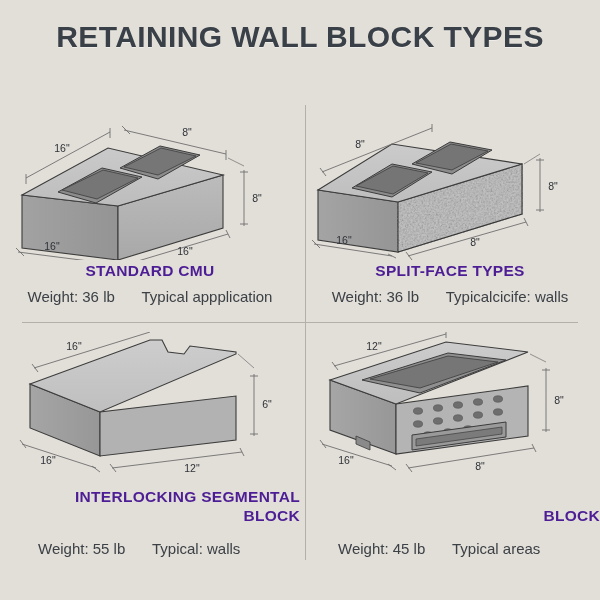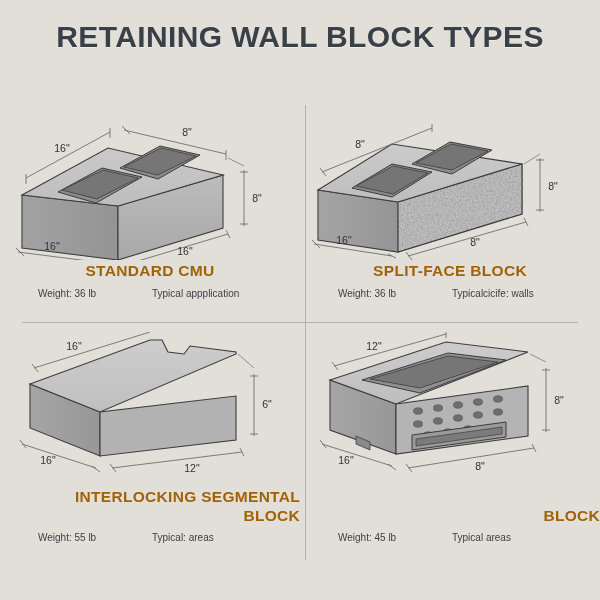--- a/index.html
+++ b/index.html
@@ -37,30 +37,30 @@
   #q4{left:300px;top:332px;}
 
   .art{position:absolute;left:0;top:0;width:300px;height:160px;}
   .art svg{display:block;}
 
   .caption{
     position:absolute;left:0;width:300px;text-align:center;
   }
   .cap-title{
     top:162px;font-size:15.5px;font-weight:bold;letter-spacing:.3px;
-    color:#a16207;line-height:1.2;
+    color:#4c1d95;line-height:1.2;
   }
   .cap-title.two-line{top:156px;text-align:right;}
   .specs{
     position:absolute;left:0;width:300px;
     display:flex;justify-content:center;gap:26px;
-    font-size:10px;color:#3c4146;
+    font-size:15px;color:#3c4146;
   }
   .specs.one{top:188px;}
-  .specs.two{top:200px;}
+  .specs.two{top:208px;}
   .spec-weight{min-width:88px;text-align:left;}
   .spec-use{min-width:110px;text-align:left;}
 
   
 </style>
 </head>
 <body>
 
 <div class="page">
 
@@ -198,21 +198,21 @@
           <path d="M224,64 L240,54" stroke-width=".7"></path>
         </g>
         <g fill="#2f3338" font-family="Liberation Sans, sans-serif" font-size="10.5">
           <text x="60" y="48" text-anchor="middle">8"</text>
           <text x="253" y="90" text-anchor="middle">8"</text>
           <text x="44" y="144" text-anchor="middle">16"</text>
           <text x="175" y="146" text-anchor="middle">8"</text>
         </g>
       </svg>
     </div>
-    <div class="caption cap-title">SPLIT-FACE BLOCK</div>
+    <div class="caption cap-title">SPLIT-FACE TYPES</div>
     <div class="specs one">
       <span class="spec-weight">Weight: 36 lb</span>
       <span class="spec-use">Typicalcicife: walls</span>
     </div>
   </div>
 
   <div class="quad" id="q3">
     <div class="art">
       <svg width="300" height="160" viewBox="0 0 300 160">
         <defs>
@@ -264,21 +264,21 @@
           <text x="192" y="140" text-anchor="middle">12"</text>
         </g>
       </svg>
     </div>
     <div class="caption cap-title two-line">
       <span>INTERLOCKING SEGMENTAL</span><br>
       <span>BLOCK</span>
     </div>
     <div class="specs two">
       <span class="spec-weight">Weight: 55 lb</span>
-      <span class="spec-use">Typical: areas</span>
+      <span class="spec-use">Typical: walls</span>
     </div>
   </div>
 
   <div class="quad" id="q4">
     <div class="art">
       <svg width="300" height="160" viewBox="0 0 300 160">
         <defs>
           <linearGradient id="drTop" x1="0" y1="0" x2="0" y2="1">
             <stop offset="0" stop-color="#cccccc"></stop>
               <stop offset="1" stop-color="#bebebe"></stop>

